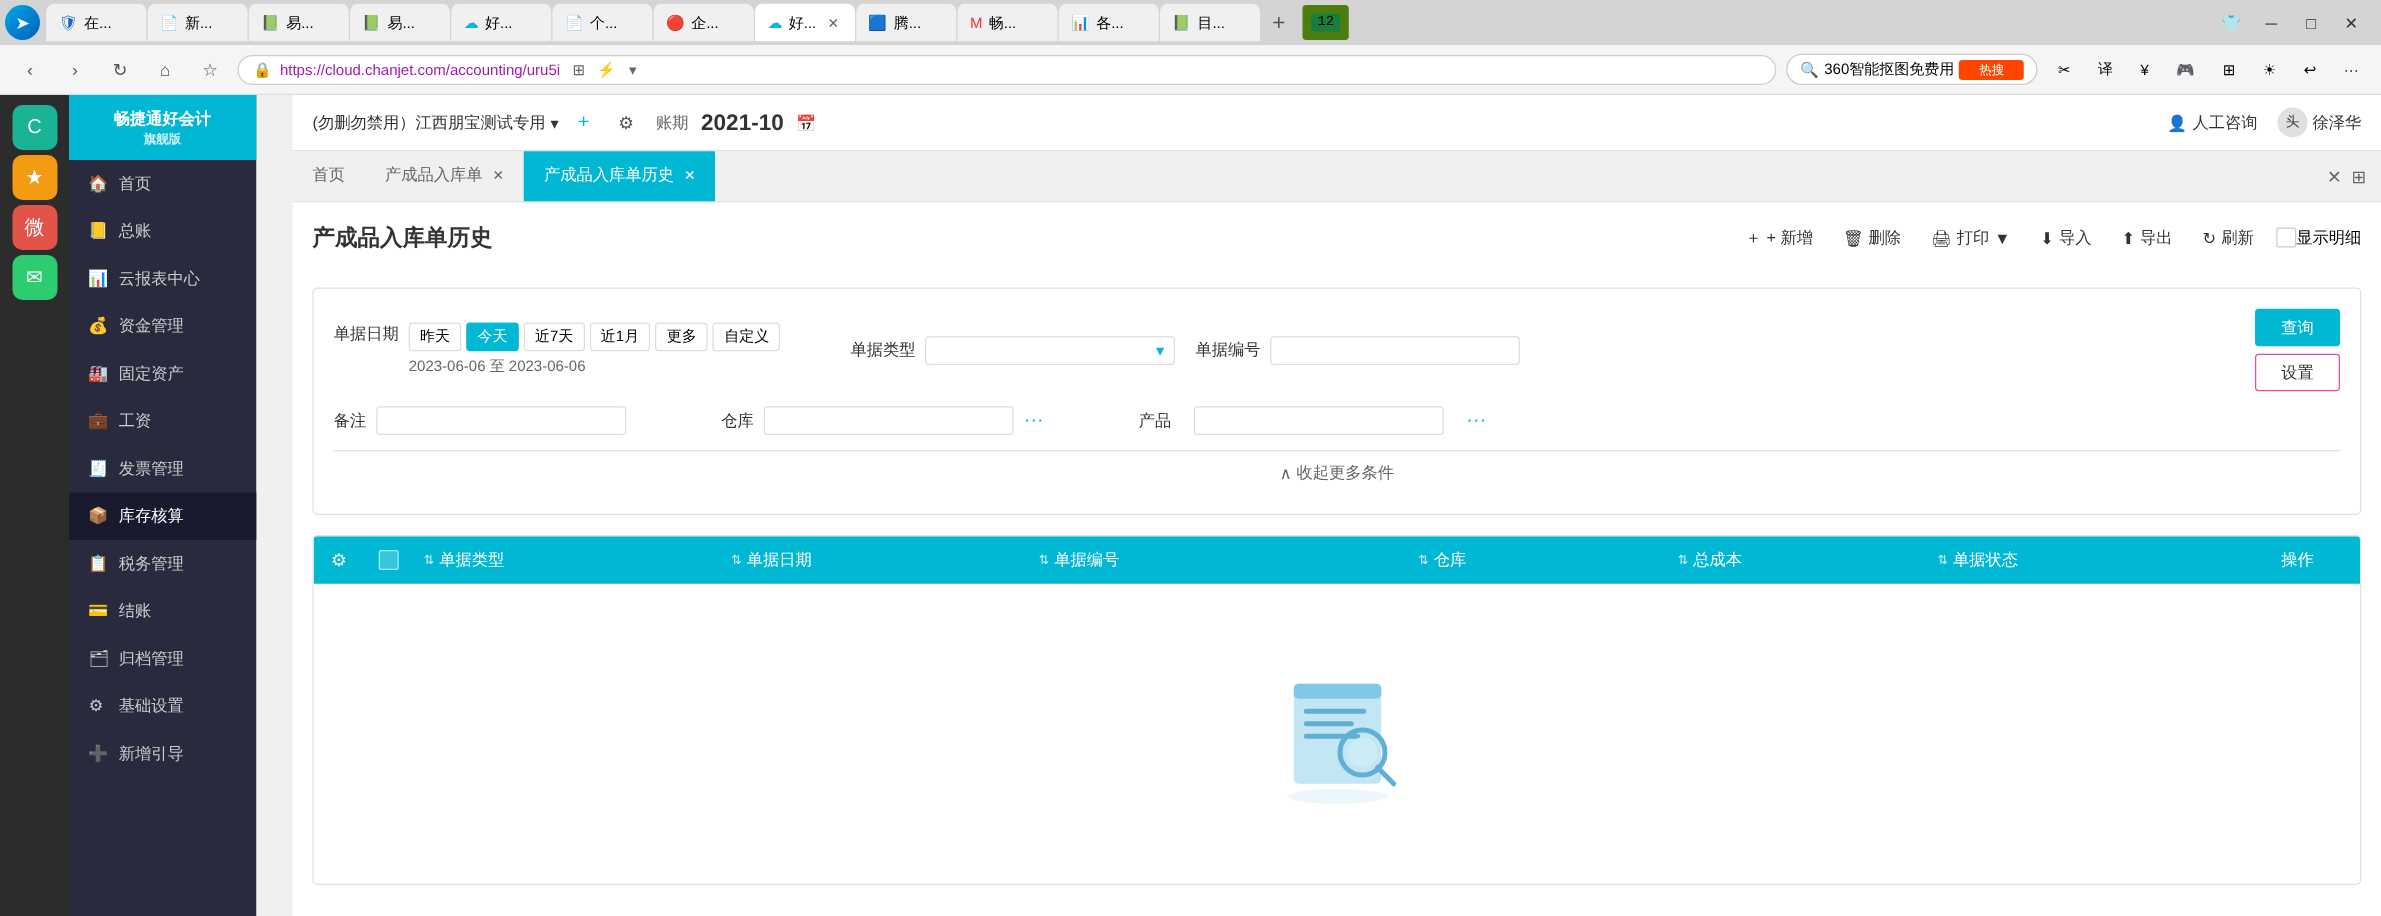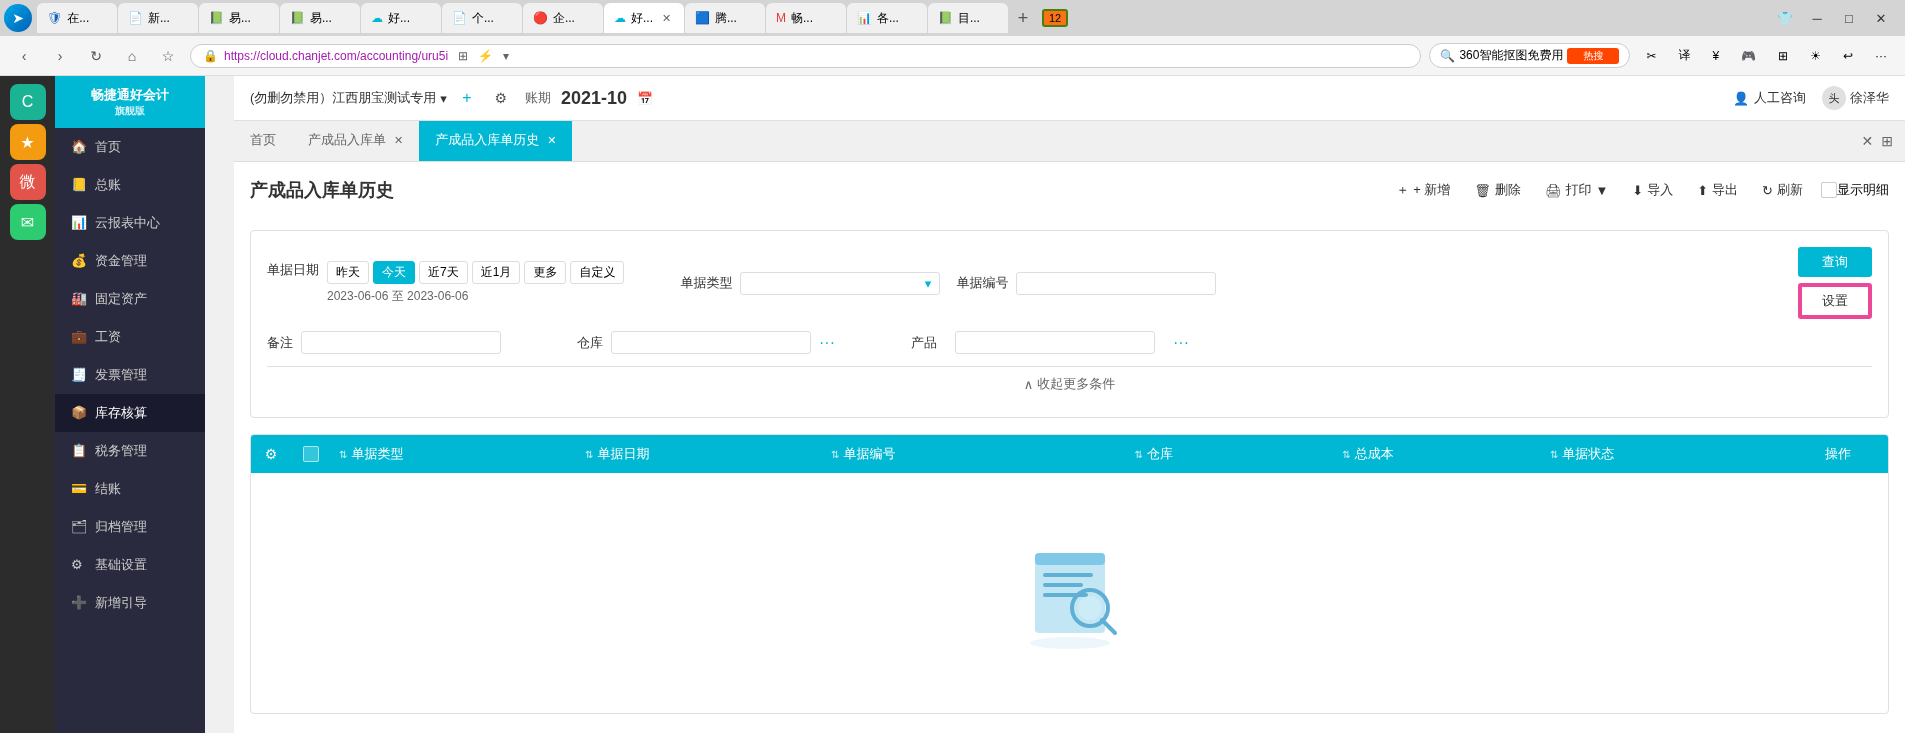--- a/index.html
+++ b/index.html
@@ -8,21 +8,21 @@
     
     .browser-chrome { background: #e8e8e8; width: 100%; }
 
     
     .tab-bar { display: flex; align-items: center; height: 36px; background: #d4d4d4; padding: 0 4px; gap: 1px; }
     .tab { display: flex; align-items: center; height: 30px; padding: 0 10px; background: #f0f0f0; border-radius: 6px 6px 0 0; font-size: 12px; gap: 5px; min-width: 80px; max-width: 160px; white-space: nowrap; overflow: hidden; cursor: pointer; }
     .tab.active { background: #fff; }
     .tab-close { font-size: 11px; color: #666; cursor: pointer; margin-left: 3px; }
     .tab-icon { width: 14px; height: 14px; display: inline-block; flex-shrink: 0; }
     .tab-new { display: flex; align-items: center; justify-content: center; width: 28px; height: 28px; cursor: pointer; font-size: 18px; color: #555; }
-    .tab-count { background: #f97316; border: 2px solid #4d7c0f; border-radius: 3px; padding: 1px 5px; font-size: 11px; margin-left: 4px; }
+    .tab-count { background: #15803d; border: 7px solid #4d7c0f; border-radius: 3px; padding: 1px 5px; font-size: 11px; margin-left: 4px; font-family: Liberation Mono, monospace; }
     .tab-actions { display: flex; align-items: center; margin-left: auto; gap: 8px; padding-right: 8px; }
     .win-btn { width: 24px; height: 24px; display: flex; align-items: center; justify-content: center; cursor: pointer; font-size: 13px; color: #333; }
 
     
     .address-bar { display: flex; align-items: center; height: 40px; background: #f5f5f5; padding: 0 10px; gap: 8px; border-bottom: 1px solid #ddd; }
     .nav-btn { width: 28px; height: 28px; display: flex; align-items: center; justify-content: center; cursor: pointer; border-radius: 50%; color: #555; font-size: 14px; }
     .url-bar { flex: 1; display: flex; align-items: center; background: #fff; border: 1px solid #ccc; border-radius: 20px; padding: 4px 12px; gap: 6px; }
     .url-text { font-size: 12px; color: #a21caf; }
     .address-tools { display: flex; align-items: center; gap: 6px; }
     .tool-btn { display: flex; align-items: center; gap: 3px; padding: 3px 8px; border-radius: 4px; cursor: pointer; font-size: 12px; }
@@ -77,21 +77,21 @@
     .date-btn { padding: 2px 8px; border: 1px solid #ddd; border-radius: 3px; font-size: 12px; cursor: pointer; background: #fff; }
     .date-btn.active { background: #00b8d4; color: #fff; border-color: #00b8d4; }
     .date-range { font-size: 12px; color: #666; }
     .filter-select { display: flex; align-items: center; gap: 4px; border: 1px solid #ddd; border-radius: 3px; padding: 3px 8px; font-size: 13px; cursor: pointer; min-width: 200px; }
     .filter-input { border: 1px solid #ddd; border-radius: 3px; padding: 3px 8px; font-size: 13px; min-width: 200px; }
     .filter-dots { color: #00b8d4; cursor: pointer; font-size: 16px; }
     .collapse-btn { display: flex; align-items: center; gap: 4px; color: #666; font-size: 13px; cursor: pointer; justify-content: center; padding: 8px; border-top: 1px solid #e0e0e0; margin-top: 8px; }
 
     
     .query-btn { background: #00b8d4; color: #fff; border: none; padding: 6px 20px; border-radius: 3px; font-size: 13px; cursor: pointer; }
-    .settings-btn { background: #fff; color: #333; border: 4px solid #ec4899; padding: 5px 20px; border-radius: 3px; font-size: 13px; cursor: pointer; }
+    .settings-btn { background: #fff; color: #333; border: 1px solid #ec4899; padding: 5px 20px; border-radius: 3px; font-size: 13px; cursor: pointer; }
     .filter-actions { display: flex; flex-direction: column; gap: 6px; }
 
     
     .table-container { border: 1px solid #e0e0e0; border-radius: 4px; overflow: hidden; }
     .table-header { display: flex; align-items: center; background: #00b8d4; color: #fff; font-size: 13px; }
     .th-checkbox { width: 40px; display: flex; align-items: center; justify-content: center; padding: 10px; }
     .th-settings { width: 40px; display: flex; align-items: center; justify-content: center; padding: 10px; }
     .th-cell { padding: 10px 8px; display: flex; align-items: center; gap: 4px; cursor: pointer; white-space: nowrap; }
     .th-cell .sort-icon { font-size: 10px; opacity: 0.8; }
     .col-type { flex: 1.2; }

